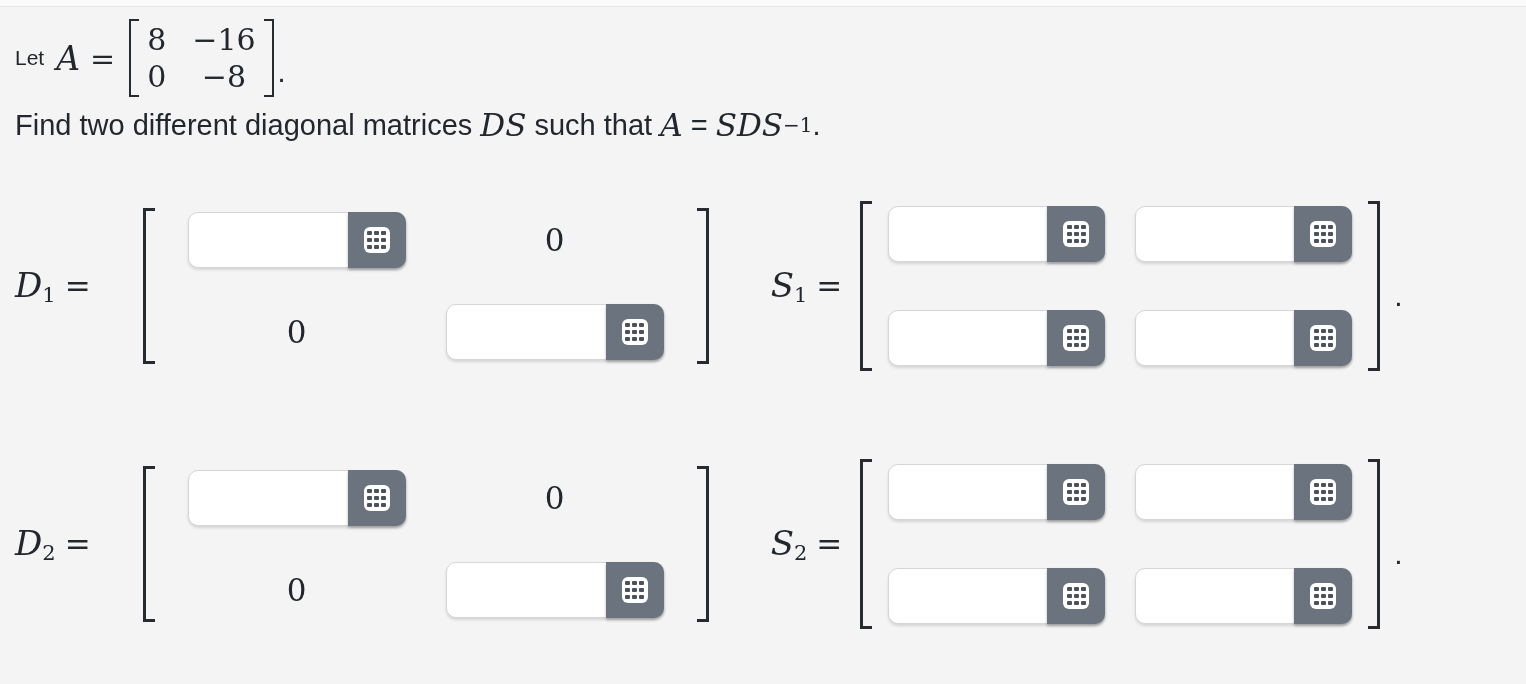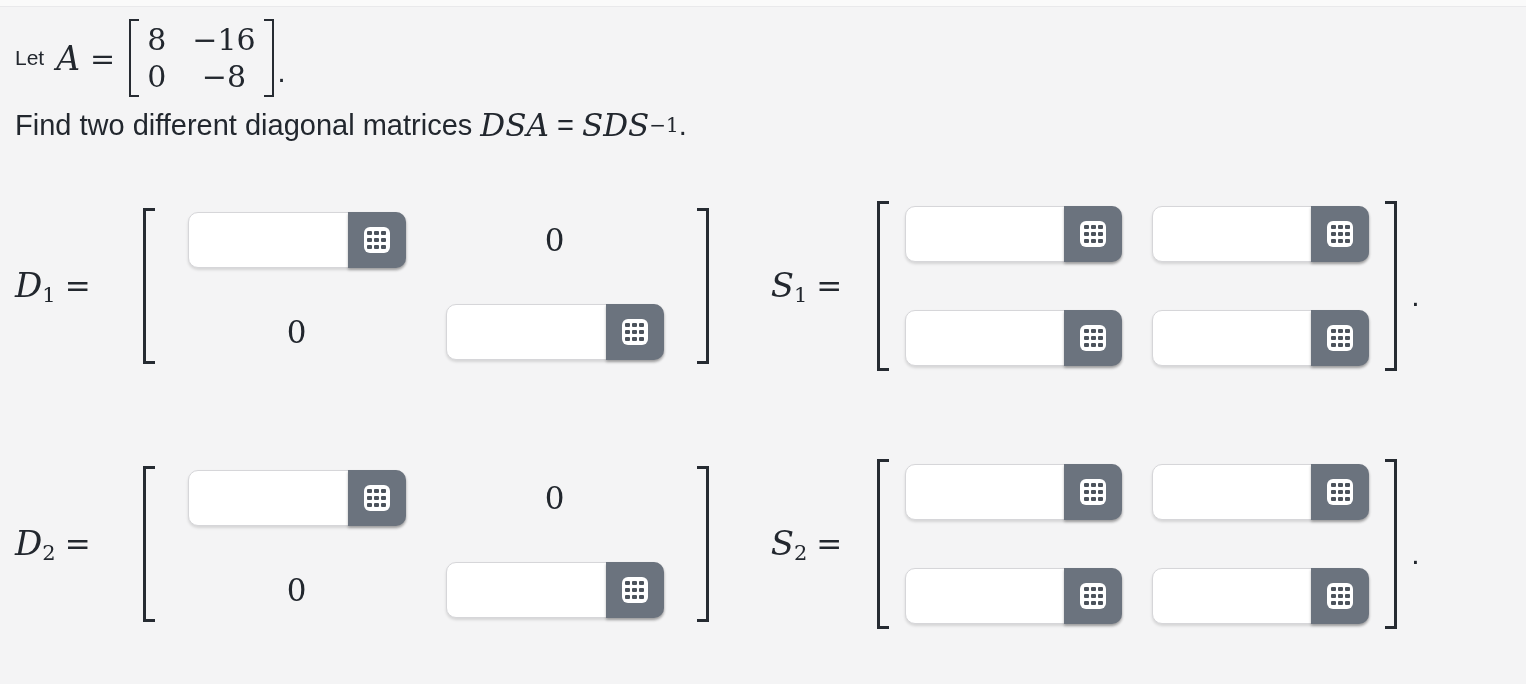--- a/index.html
+++ b/index.html
@@ -41,21 +41,21 @@
 
   
   .eq-row { display:flex; align-items:center; margin-top:58px; }
   .eq-row.second { margin-top:88px; }
   .eq { display:flex; align-items:center; }
   .eq-s { margin-left:62px; }
   .eq-label { font-family:"DejaVu Serif", serif; font-style:italic; font-size:34px; white-space:nowrap; }
   .eq-label sub { font-size:21px; font-style:normal; font-family:"DejaVu Serif", serif; vertical-align:-5px; }
   .eq-label .eqsign { font-style:normal; margin-left:9px; font-size:31px; }
   .eq-d .eq-label { margin-right:52px; }
-  .eq-s .eq-label { margin-right:35px; }
+  .eq-s .eq-label { margin-right:18px; }
 
   .matrix { display:flex; align-items:stretch; }
   .mgrid { display:grid; align-content:center; }
   .mgrid.d-grid { grid-template-columns:218px 218px; gap:36px 40px; padding:4px 33px; }
   .mgrid.s-grid { grid-template-columns:217px 217px; gap:48px 30px; padding:5px 16px; }
   .cell { display:flex; align-items:center; justify-content:center; }
   .zero { font-family:"DejaVu Serif", serif; font-size:31px; color:#22272e; }
 
   .eq-period { font-size:30px; margin-left:14px; transform:translateY(10px); }
 
@@ -105,20 +105,21 @@
       </div>
       <div class="bracket thin right"></div>
     </div>
     <span class="period">.</span>
   </div>
 
   <div class="line-instr">
     <span>Find two different diagonal matrices </span>
     <span class="mi">D</span>
     <span class="mi">S</span>
+    <span> such that </span>
     <span class="mi">A</span>
     <span> = </span>
     <span class="mi">SDS</span>
     <sup>−1</sup>
     <span>.</span>
   </div>
 
   <div class="eq-row">
 
     <div class="eq eq-d">

